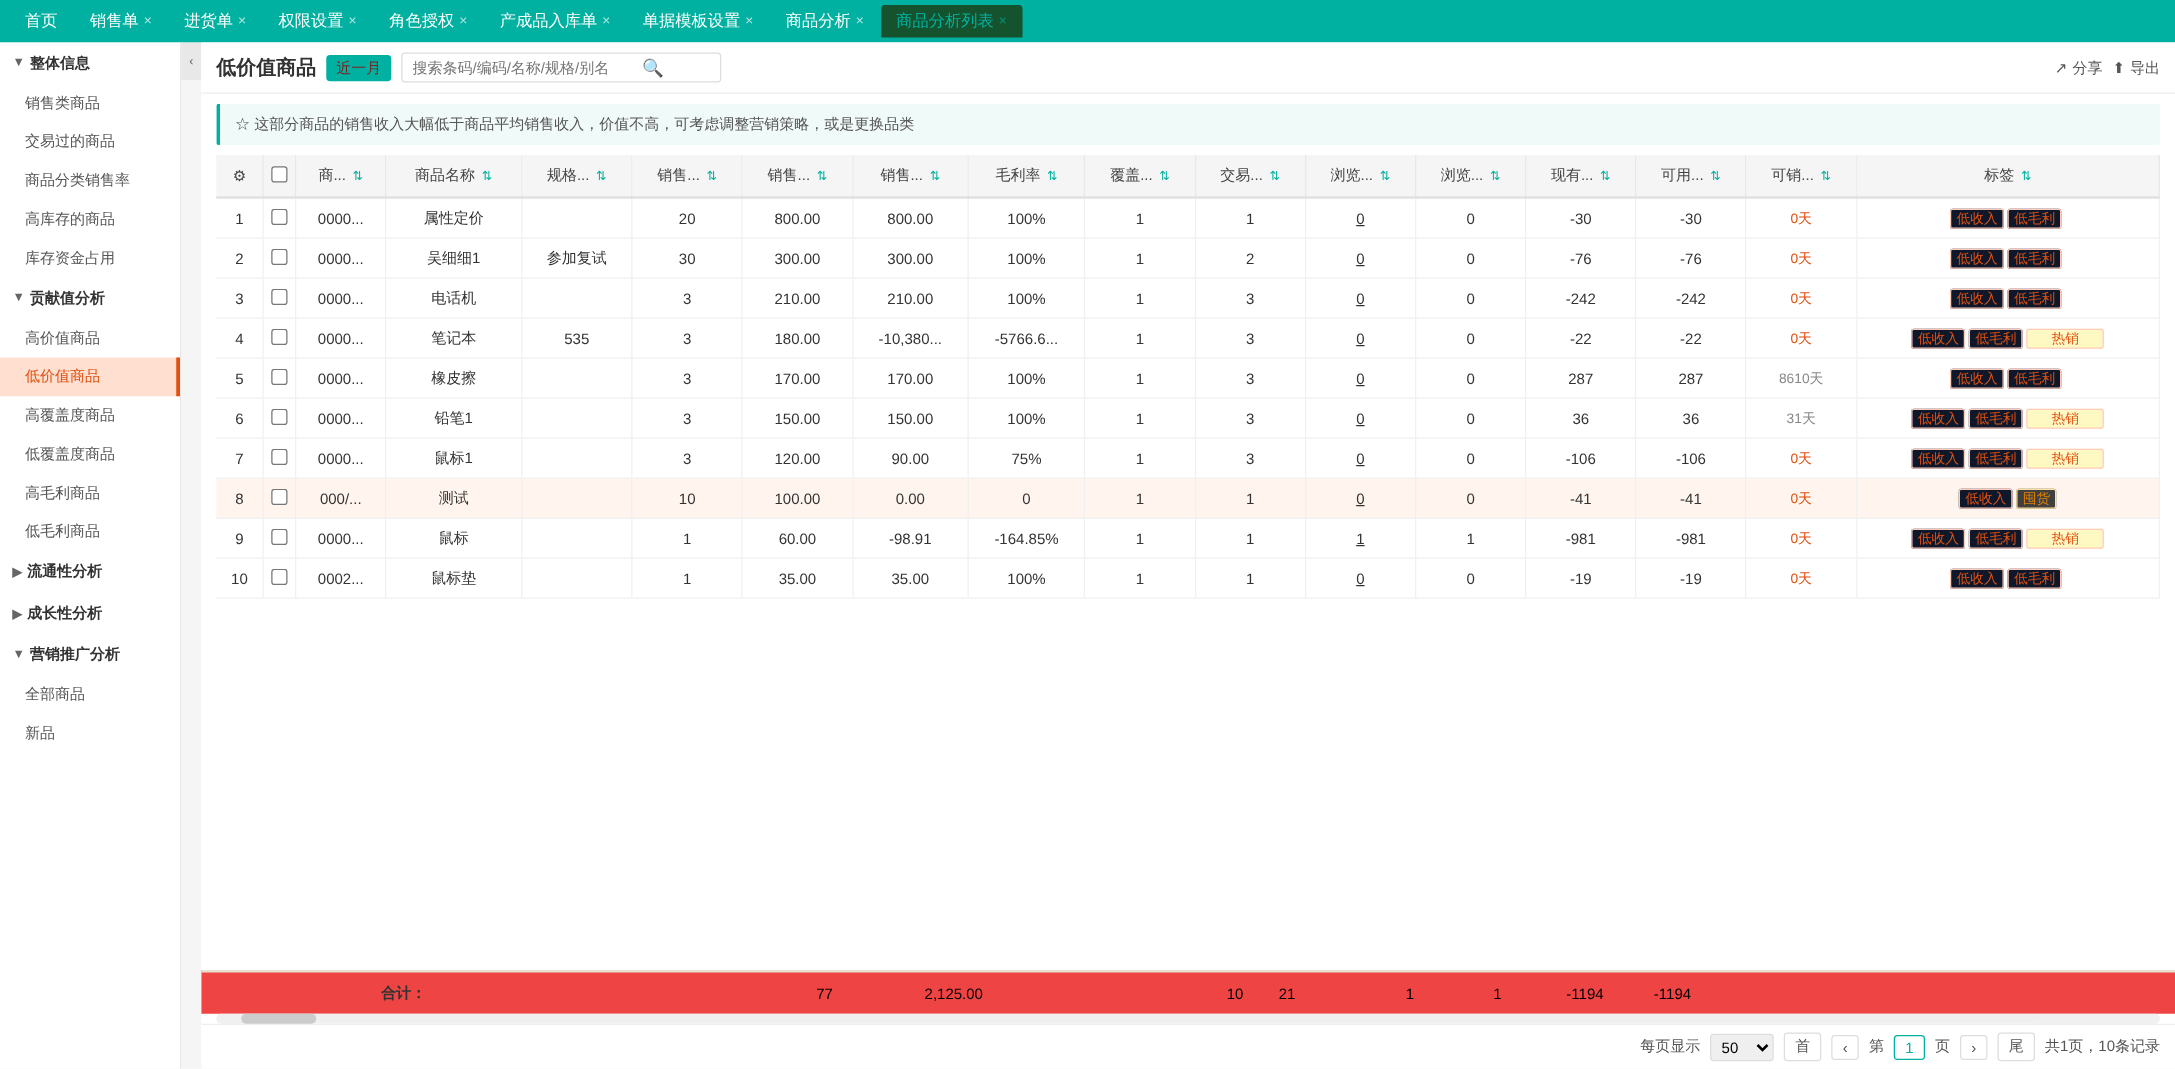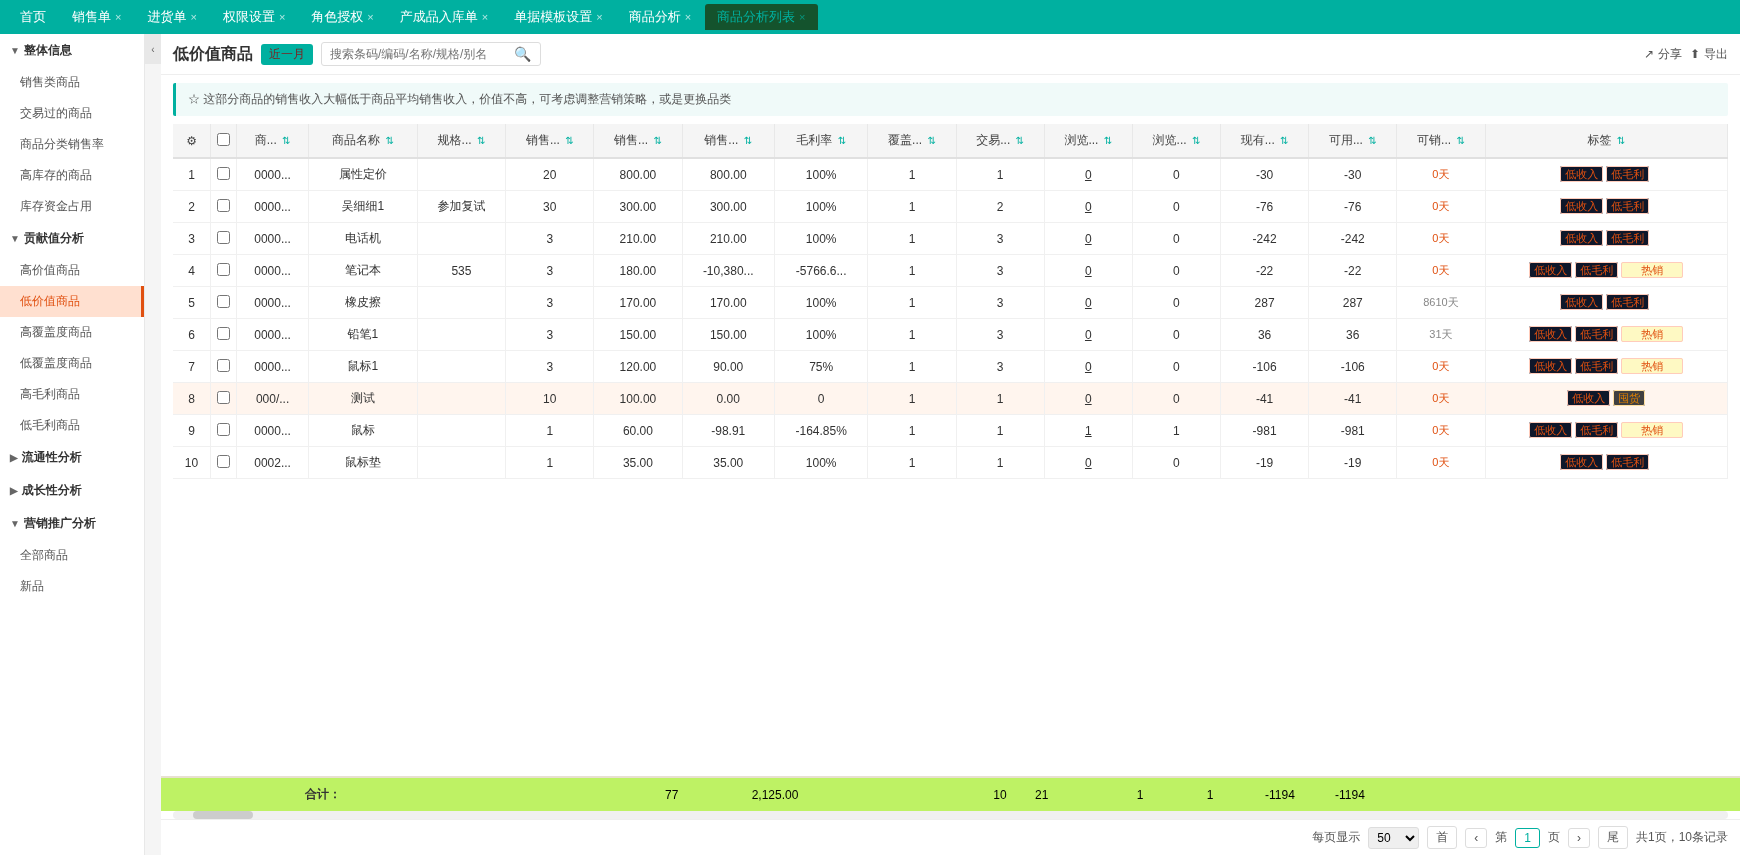--- a/index.html
+++ b/index.html
@@ -110,21 +110,21 @@
       font-size: 12px;
       cursor: pointer;
     }
     .search-box {
       display: flex;
       align-items: center;
       border: 1px solid #ddd;
       border-radius: 3px;
       padding: 3px 8px;
       gap: 4px;
-      width: 220px;
+      width: 256px;
     }
     .search-box input {
       border: none;
       outline: none;
       font-size: 12px;
       color: #999;
       width: 180px;
       background: transparent;
     }
     .search-icon { color: #00b0a0; font-size: 14px; }
@@ -215,26 +215,26 @@
       border: 1px solid #ffe0a0;
       font-size: 11px;
     }
     .days-orange { color: #e05010; font-size: 11px; }
     .days-green { color: #888; font-size: 11px; }
     .underline-link { text-decoration: underline; cursor: pointer; color: #333; }
     .checkbox-cell { width: 24px; }
 
     
     .footer-total {
-      background: #bef264;
+      background: #ef4444;
       border-top: 2px solid #e8e0d0;
       padding: 8px 12px;
       display: flex;
       align-items: center;
-      gap: 16px;
+      gap: 4px;
     }
     .footer-total .label {
       width: 180px;
       color: #333;
       font-weight: bold;
       text-align: right;
       padding-right: 12px;
     }
 
     

